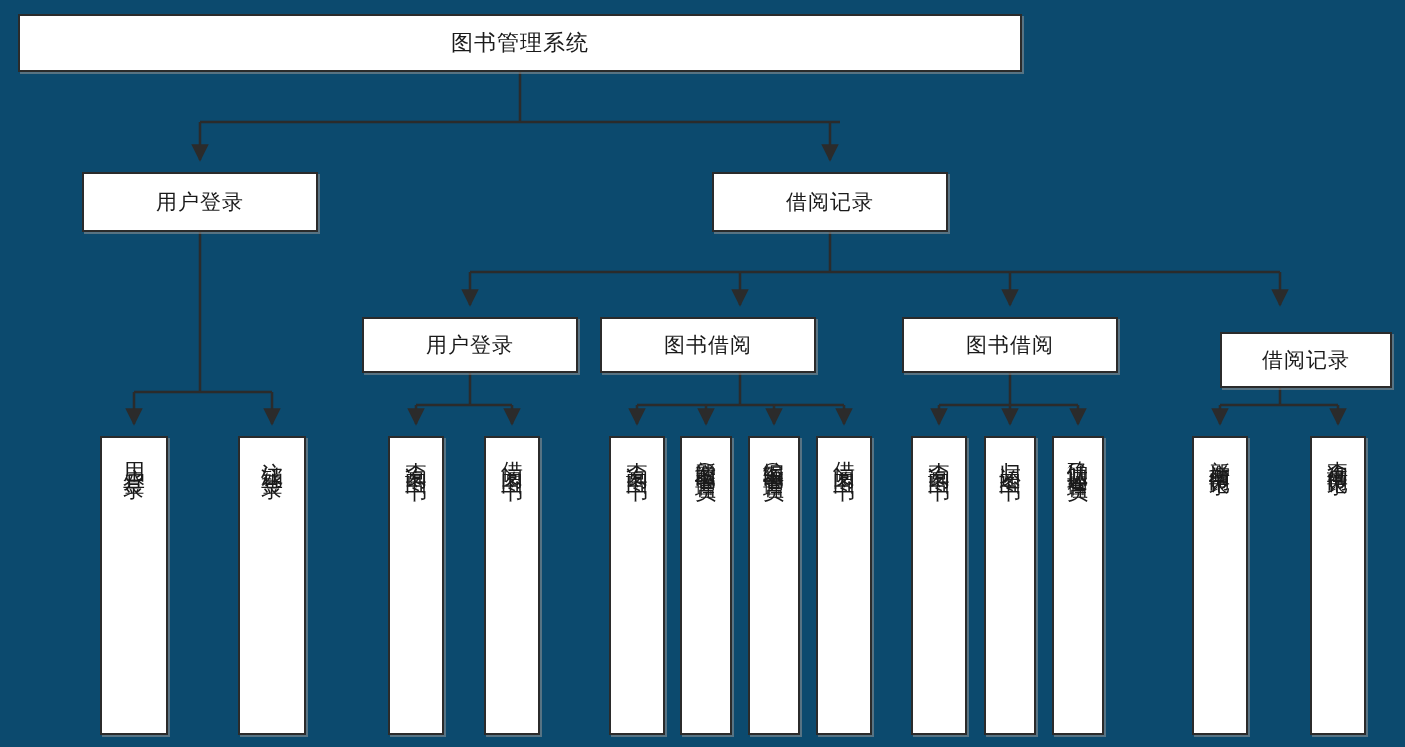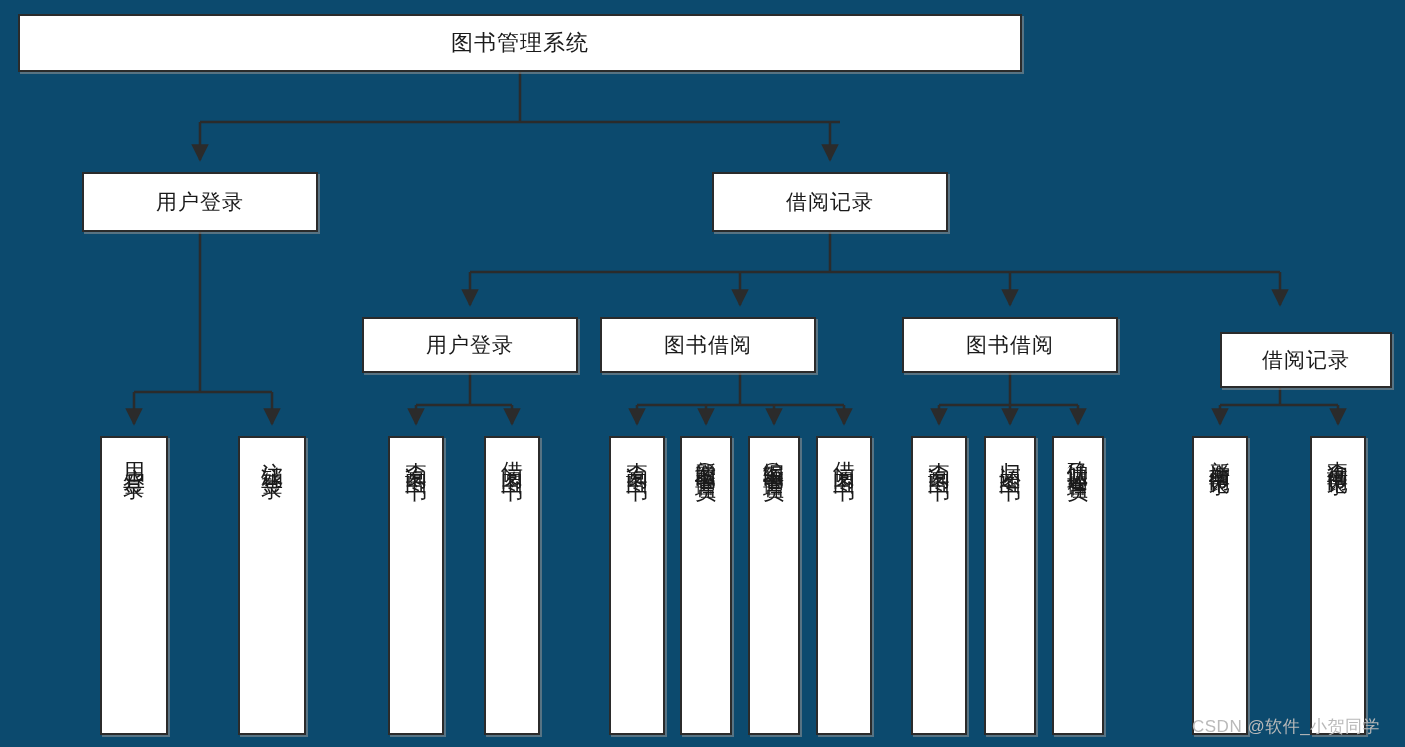--- a/index.html
+++ b/index.html
@@ -190,15 +190,14 @@
         <span class="label">确认归还（管理员）</span>
       </div>
       <div class="node vert tall" style="left: 1192px; top: 436px; width: 56px; height: 299px;">
         <span class="label">新增借阅记录</span>
       </div>
       <div class="node vert tall" style="left: 1310px; top: 436px; width: 56px; height: 299px;">
         <span class="label">查询借阅记录</span>
       </div>
     </div>
 
-  <div class="watermark" style="left: 1192px; top: 715px; color: rgb(185, 185, 185);">CSDN @软件_小贺同学</div>
 
 </div>
 
 </body></html>

